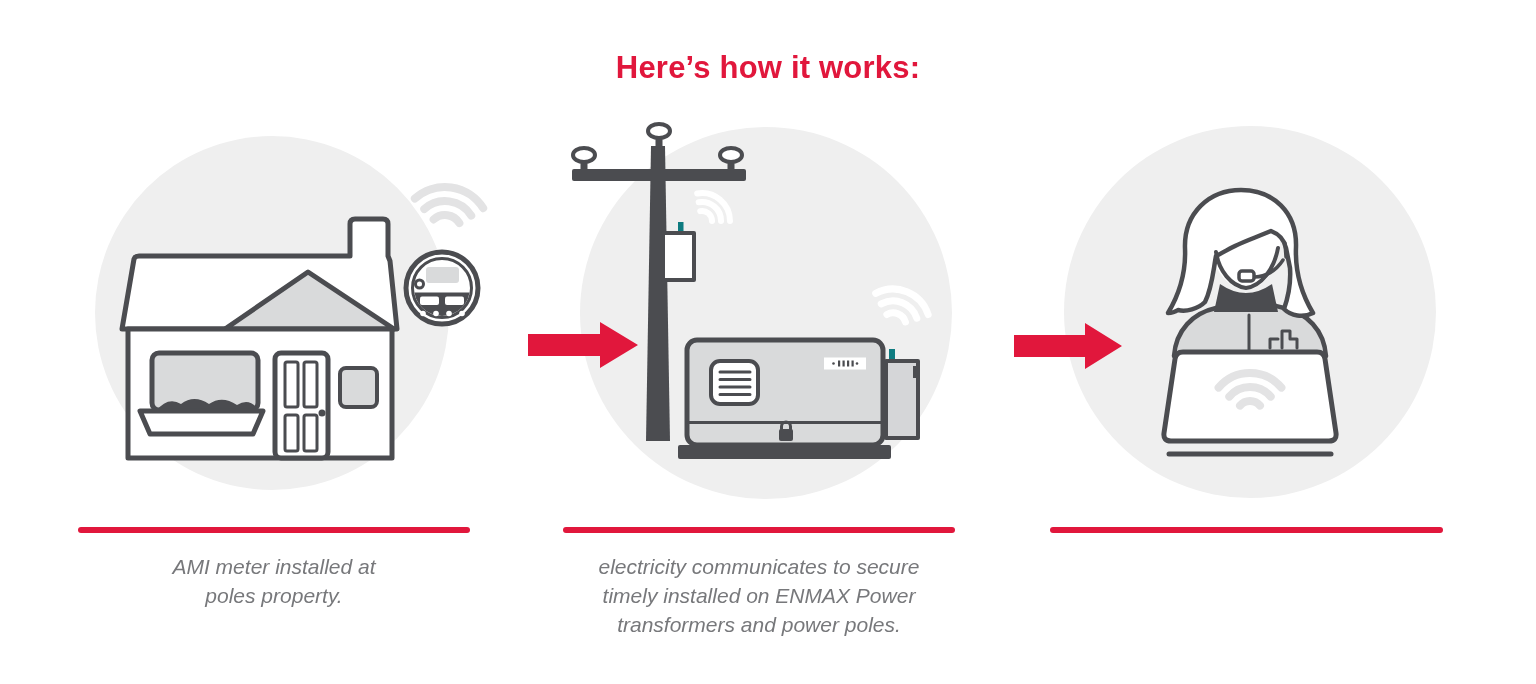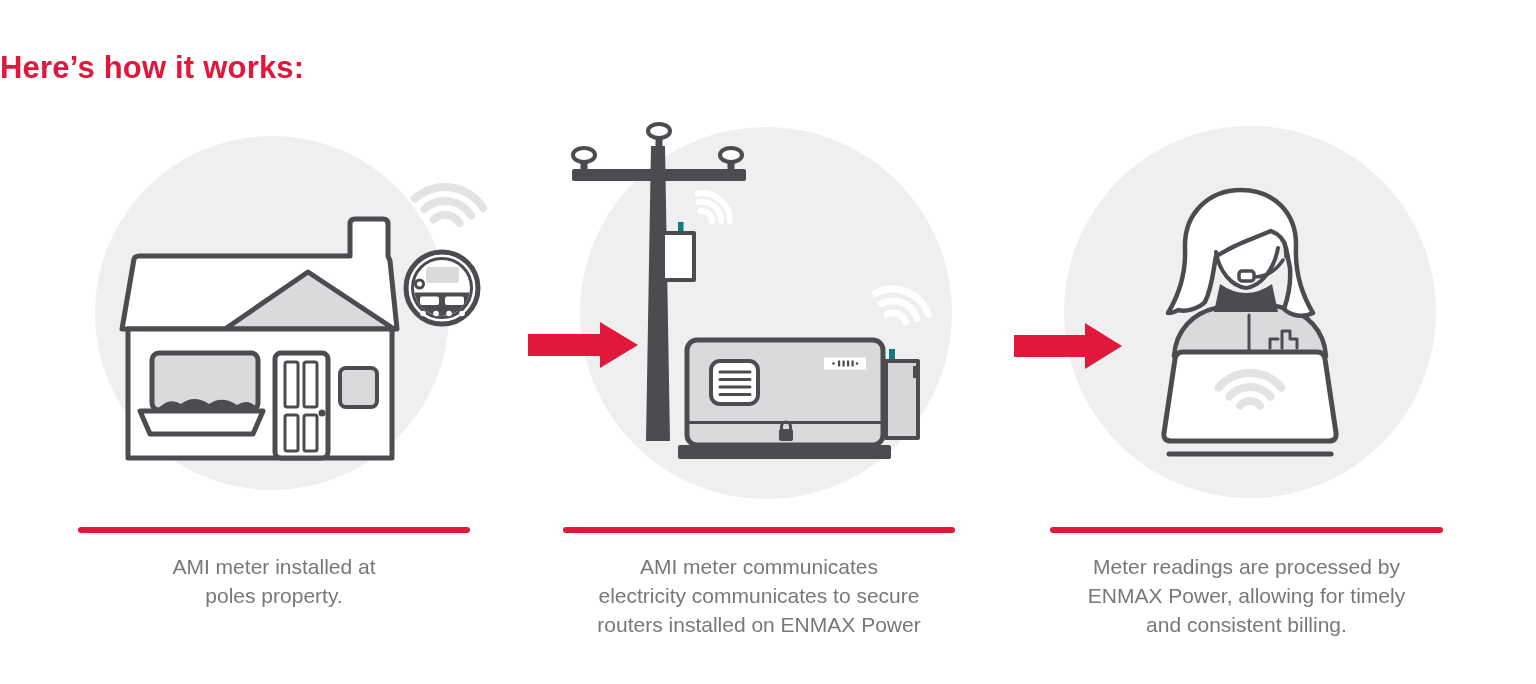--- a/index.html
+++ b/index.html
@@ -1,23 +1,23 @@
 <!DOCTYPE html>
 <html style="--accent_red: #E1173C; --outline_gray: #4B4C50; --fill_light_gray: #D9DADB; --circle_bg: #EFEFEF; --caption_gray: #77787B; --antenna_teal: #0E7B80; --wifi_light_gray: #E3E3E4;"><head>
 <meta charset="utf-8">
 <style>
   html,body{margin:0;padding:0;background:#fff;}
   .canvas{position:relative;width:1536px;height:684px;background:#fff;overflow:hidden;
           font-family:"Liberation Sans", sans-serif;}
-  .title{position:absolute;left:0;top:50px;width:100%;margin:0;
+  .title{position:absolute;left:0;top:50px;width:100%;margin:0;text-align:center;
          font-size:31px;font-weight:bold;letter-spacing:.2px;color:var(--accent_red);}
   .panel-art{position:absolute;}
   .divider{position:absolute;height:6px;border-radius:3px;background:var(--accent_red);}
   .caption{position:absolute;text-align:center;font-size:21px;line-height:29px;
-           color:var(--caption_gray);}
+           color:var(--caption_gray);font-style:italic;}
   
   .s5{stroke:var(--outline_gray);stroke-width:5;stroke-linecap:round;stroke-linejoin:round;}
   .s45{stroke:var(--outline_gray);stroke-width:4.5;stroke-linecap:round;stroke-linejoin:round;}
   .s4{stroke:var(--outline_gray);stroke-width:4;stroke-linecap:round;stroke-linejoin:round;}
   .s35{stroke:var(--outline_gray);stroke-width:3.5;stroke-linecap:round;stroke-linejoin:round;}
   .s3{stroke:var(--outline_gray);stroke-width:3;stroke-linecap:round;stroke-linejoin:round;}
   .nf{fill:none;}
   .fw{fill:#fff;}
   .fg{fill:var(--fill_light_gray);}
   .fd{fill:var(--outline_gray);}
@@ -160,23 +160,18 @@
 
   <div class="divider" style="left:78px;top:527px;width:392px"></div>
   <div class="divider" style="left:563px;top:527px;width:392px"></div>
   <div class="divider" style="left:1050px;top:527px;width:393px"></div>
 
   <div class="caption" style="left:78px;top:552px;width:392px">
     <div>AMI meter installed at</div>
     <div>poles property.</div>
   </div>
   <div class="caption" style="left:563px;top:552px;width:392px">
-    <div>AMI meter communicates</div>
     <div>electricity communicates to secure</div>
-    <div>routers installed on ENMAX Power</div>
-  </div>
-  <div class="caption" style="left:1050px;top:552px;width:393px">
-    <div>Meter readings are processed by</div>
-    <div>ENMAX Power, allowing for timely</div>
-    <div>and consistent billing.</div>
+    <div>timely installed on ENMAX Power</div>
+    <div>transformers and power poles.</div>
   </div>
 
 </div>
 
 </body></html>

